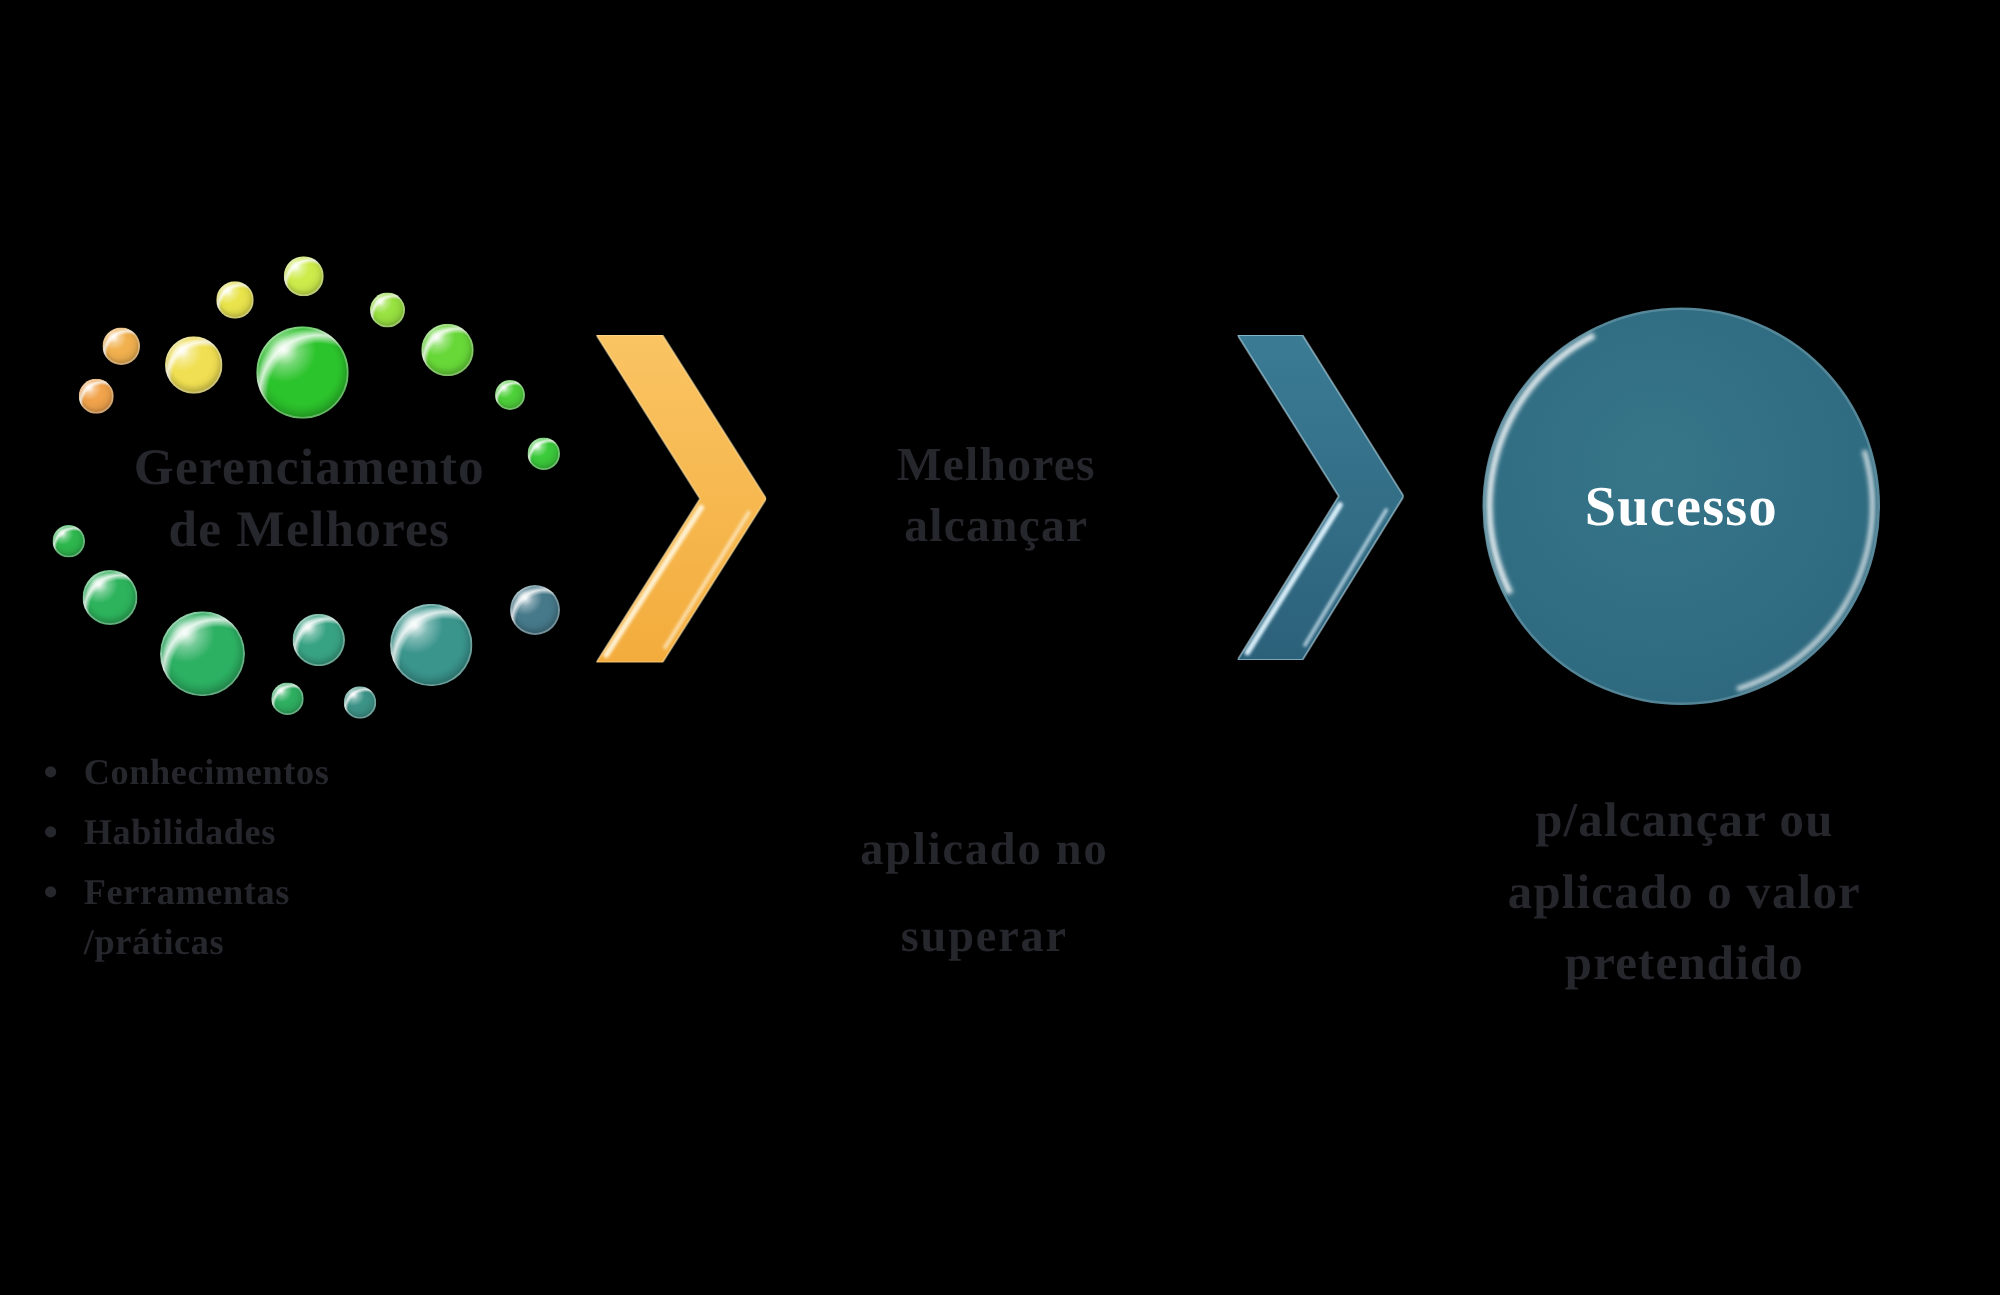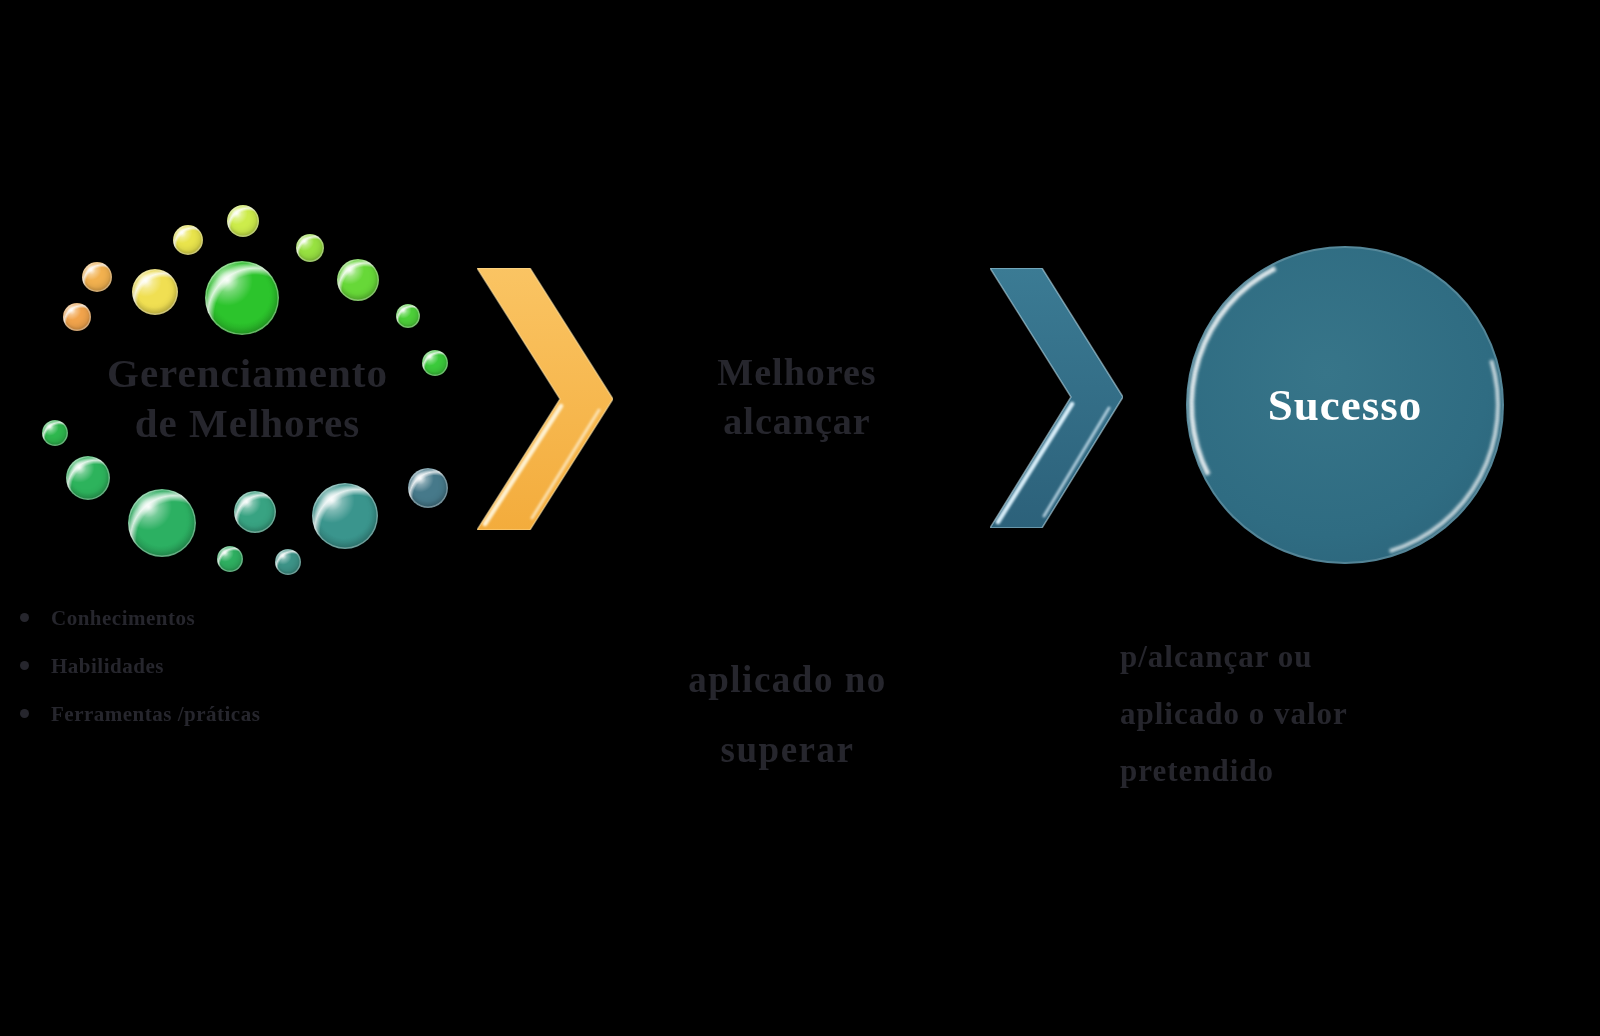--- a/index.html
+++ b/index.html
@@ -11,31 +11,31 @@
   .line{display:block;}
 
   
   #bubble-field{position:absolute;left:0;top:0;width:100%;height:100%;}
   .bubble{position:absolute;border-radius:50%;
     box-shadow:inset 0 0 0 1.5px rgba(255,255,255,.32), inset -2px -3px 7px rgba(0,0,0,.20);}
 
   
   #left-title{position:absolute;left:30px;top:348px;width:435px;text-align:center;
     font-size:41px;line-height:50px;letter-spacing:1px;}
-  #bullets{position:absolute;left:20px;top:598px;font-size:21px;line-height:40px;}
+  #bullets{position:absolute;left:36px;top:598px;font-size:29px;line-height:40px;}
   .bullet-item{display:flex;gap:22px;margin-bottom:8px;}
   .bullet-dot{width:9px;height:9px;border-radius:50%;background:var(--text-color,#26262d);
     margin-top:15px;flex:none;}
   .bullet-text{max-width:245px;letter-spacing:0.5px;}
   #melhores{position:absolute;left:632px;top:348px;width:330px;text-align:center;
     font-size:38px;line-height:49px;letter-spacing:1px;}
   #aplicado{position:absolute;left:570px;top:645px;width:435px;text-align:center;
     font-size:37px;line-height:70px;letter-spacing:1.5px;}
-  #right-caption{position:absolute;left:1120px;top:628px;width:455px;
-    font-size:31px;line-height:57px;letter-spacing:1px;}
+  #right-caption{position:absolute;left:1120px;top:628px;width:455px;text-align:center;
+    font-size:39px;line-height:57px;letter-spacing:1px;}
 
   
   #chevron1{position:absolute;left:477px;top:268px;width:136px;height:262px;}
   #chevron2{position:absolute;left:990px;top:268px;width:133px;height:260px;}
 
   
   #result-circle{position:absolute;left:1186px;top:246px;width:318px;height:318px;
     border-radius:50%;display:flex;align-items:center;justify-content:center;
     background:radial-gradient(circle at 44% 40%, var(--circle-light,#377589) 0%, var(--circle-color,#2F6C82) 62%, var(--circle-dark,#2A6076) 100%);
     box-shadow:inset 0 0 0 2px rgba(255,255,255,.18);}

